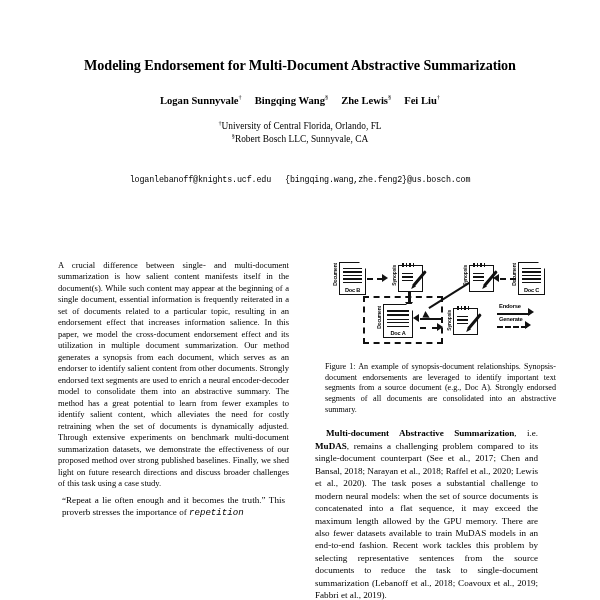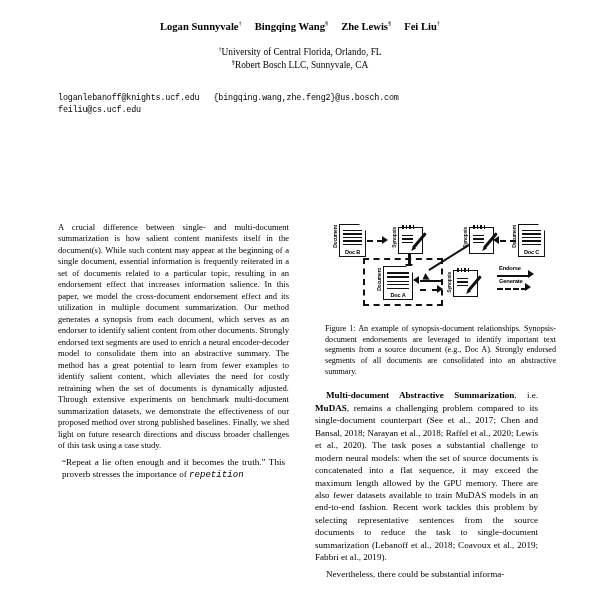--- a/index.html
+++ b/index.html
@@ -47,24 +47,25 @@
     font-weight: normal;
   }
   .affil {
     text-align: center;
     font-size: 9.4px;
     line-height: 1.28;
     margin-top: 12px;
   }
   .affil sup.mk { font-size: 6.2px; }
   .emails {
+    text-align: center;
     font-family: "Liberation Mono", "DejaVu Sans Mono", monospace;
     font-size: 8.4px;
     line-height: 1.45;
-    margin-top: 20px;
+    margin-top: 28px;
     letter-spacing: -0.15px;
   }
   .emails .espace { display: inline-block; width: 14px; }
 
   
   .columns {
     position: absolute;
     left: 58px;
     right: 58px;
     top: 203px;
@@ -251,33 +252,33 @@
     background: #111;
     transform-origin: left center;
     height: 2.4px;
   }
 </style>
 </head>
 <body>
 
 <div class="page">
 
+  <div class="title">Modeling Endorsement for Multi-Document Abstractive Summarization</div>
 
   <div class="authors">
     <span class="au"><span>Logan Sunnyvale</span><sup class="mk">†</sup></span><span class="gap"></span><span class="au"><span>Bingqing Wang</span><sup class="mk">§</sup></span><span class="gap"></span><span class="au"><span>Zhe Lewis</span><sup class="mk">§</sup></span><span class="gap"></span><span class="au"><span>Fei Liu</span><sup class="mk">†</sup></span>
   </div>
 
   <div class="affil">
     <div><sup class="mk">†</sup><span>University of Central Florida, Orlando, FL</span></div>
     <div><sup class="mk">§</sup><span>Robert Bosch LLC, Sunnyvale, CA</span></div>
   </div>
 
   <div class="emails">
     <div><span>loganlebanoff@knights.ucf.edu</span><span class="espace"></span><span>{bingqing.wang,zhe.feng2}@us.bosch.com</span></div>
-    <div><span>feiliu@cs.ucf.edu</span></div>
   </div>
 
   <div class="columns">
 
     <div class="col">
       <div class="abstract-body">A crucial difference between single- and multi-document summarization is how salient content manifests itself in the document(s). While such content may appear at the beginning of a single document, essential information is frequently reiterated in a set of documents related to a particular topic, resulting in an endorsement effect that increases information salience. In this paper, we model the cross-document endorsement effect and its utilization in multiple document summarization. Our method generates a synopsis from each document, which serves as an endorser to identify salient content from other documents. Strongly endorsed text segments are used to enrich a neural encoder-decoder model to consolidate them into an abstractive summary. The method has a great potential to learn from fewer examples to identify salient content, which alleviates the need for costly retraining when the set of documents is dynamically adjusted. Through extensive experiments on benchmark multi-document summarization datasets, we demonstrate the effectiveness of our proposed method over strong published baselines. Finally, we shed light on future research directions and discuss broader challenges of this task using a case study.</div>
 
 
       <div class="body-text">
         <p><span>“Repeat a lie often enough and it becomes the truth.” This proverb stresses the importance of </span><i>repetition</i></p>

